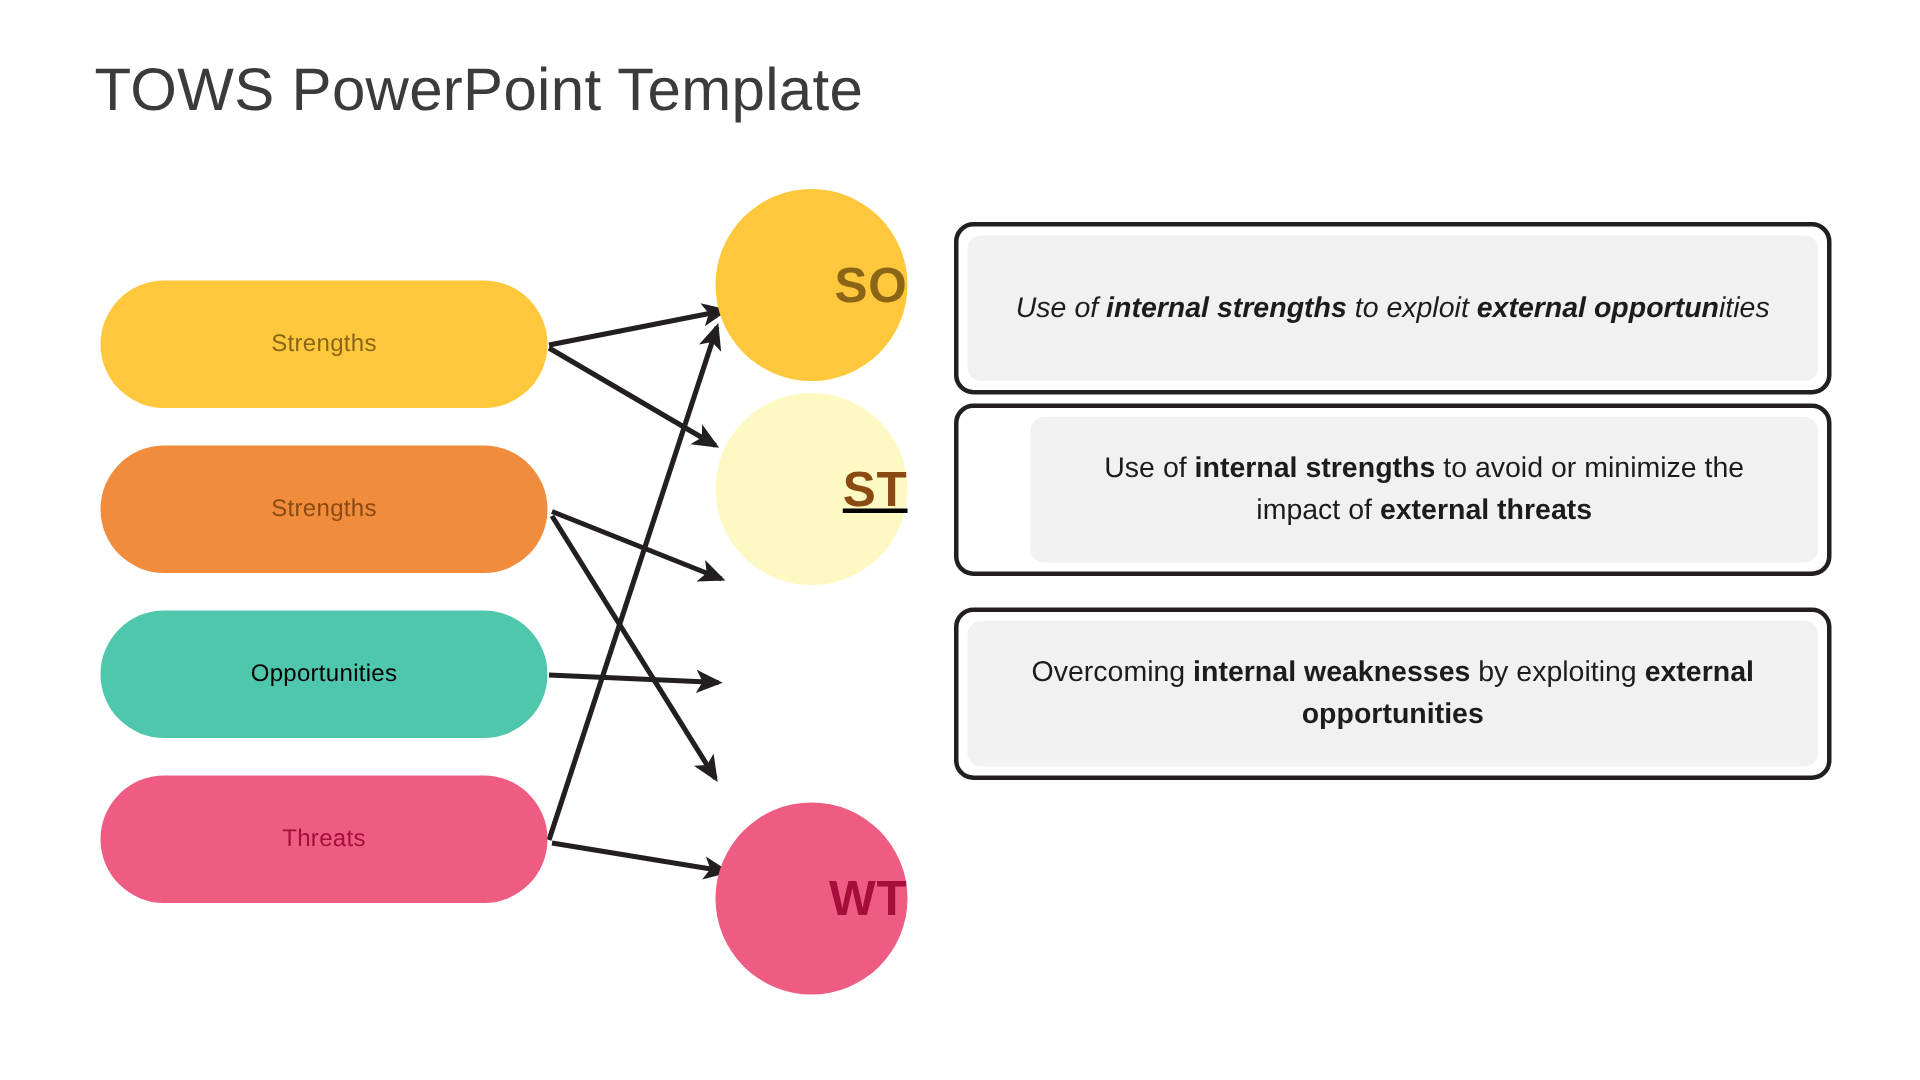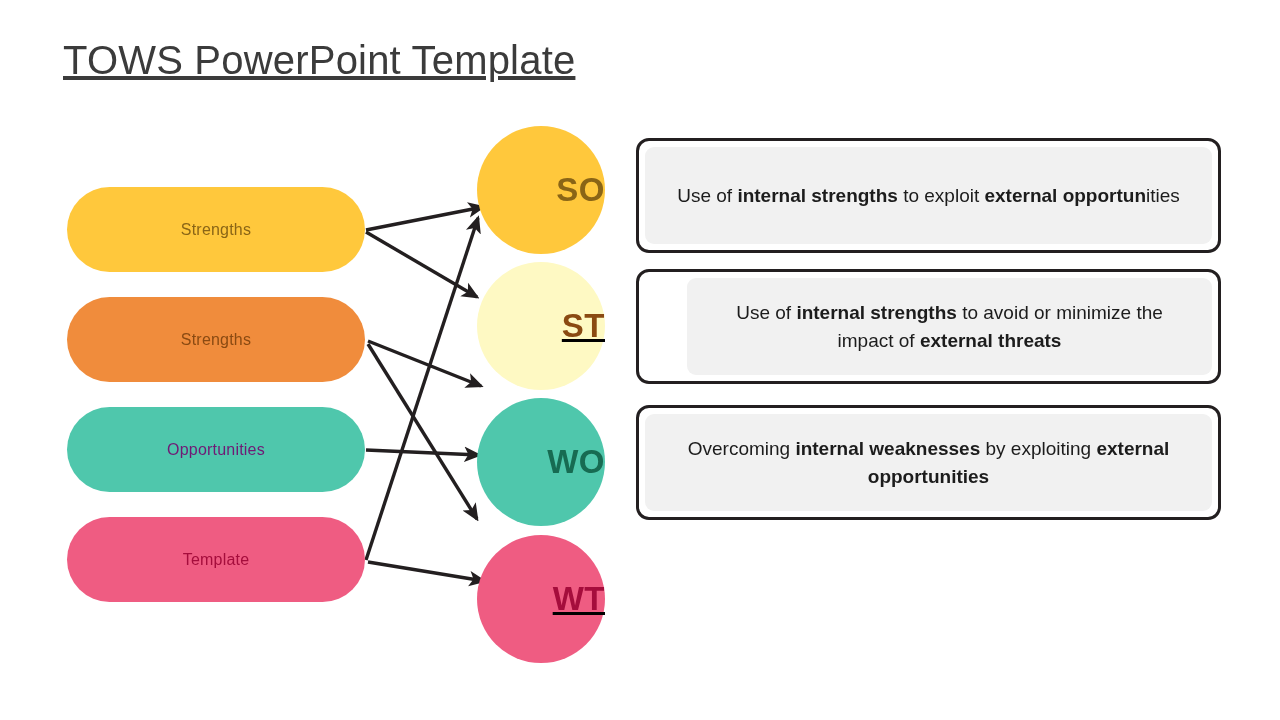--- a/index.html
+++ b/index.html
@@ -25,21 +25,20 @@
   
   #page-title {
     position: absolute;
     left: 63px;
     top: 38px;
     font-size: 40px;
     font-weight: 400;
     color: #3b3b3b;
     letter-spacing: 0.2px;
     white-space: nowrap;
-    text-decoration: underline;
   }
 
   
   .pill {
     position: absolute;
     left: 67px;
     width: 298px;
     height: 85px;
     border-radius: 42.5px;
     display: flex;
@@ -110,21 +109,21 @@
     padding: 0 26px;
   }
   .desc-text {
     font-size: 19px;
     line-height: 28px;
     color: #1c1c1c;
     text-align: center;
     font-weight: 400;
   }
   .desc-text b { font-weight: bold; }
-  #desc-0 { top: 138px; }
+  #desc-0 { top: 148px; font-style: italic; }
   #desc-1 { top: 269px; padding-left: 48px; }
   #desc-2 { top: 405px; }
   #desc-3 { top: 541px; }
 </style>
 </head>
 <body style="background: rgb(255, 255, 255);">
 
 <div id="slide">
 
   <div id="page-title" style="color: rgb(59, 59, 59);">TOWS PowerPoint Template</div>
@@ -146,36 +145,33 @@
       </g>
   </svg>
 
   <div class="pill" id="pill-0" style="background: rgb(255, 200, 60);">
     <span class="pill-label" style="color: rgb(138, 101, 22);">Strengths</span>
   </div>
   <div class="pill" id="pill-1" style="background: rgb(240, 140, 60);">
     <span class="pill-label" style="color: rgb(138, 74, 18);">Strengths</span>
   </div>
   <div class="pill" id="pill-2" style="background: rgb(79, 199, 172);">
-    <span class="pill-label" style="color: #701a75;">Opportunities</span>
+    <span class="pill-label" style="color: #000000;">Opportunities</span>
   </div>
   <div class="pill" id="pill-3" style="background: rgb(239, 92, 130);">
-    <span class="pill-label" style="color: rgb(165, 13, 60);">Template</span>
+    <span class="pill-label" style="color: rgb(165, 13, 60);">Threats</span>
   </div>
 
   <div class="circle" id="circle-0" style="background: rgb(255, 200, 60);">
     <span class="circle-label" style="color: rgb(138, 101, 22);">SO</span>
   </div>
   <div class="circle" id="circle-1" style="background: #fef9c3; text-decoration: underline;">
     <span class="circle-label" style="color: rgb(138, 74, 18);">ST</span>
   </div>
-  <div class="circle" id="circle-2" style="background: rgb(79, 199, 172);">
-    <span class="circle-label" style="color: rgb(23, 107, 82);">WO</span>
-  </div>
-  <div class="circle" id="circle-3" style="background: rgb(239, 92, 130); text-decoration: underline;">
+  <div class="circle" id="circle-3" style="background: rgb(239, 92, 130);">
     <span class="circle-label" style="color: rgb(165, 13, 60);">WT</span>
   </div>
 
   <div class="desc-box" id="desc-0">
     <div class="desc-inner">
       <div class="desc-text"><span>Use of </span><b>internal strengths</b><span> to exploit </span><b>external opportun</b><span>ities</span></div>
     </div>
   </div>
   <div class="desc-box" id="desc-1">
     <div class="desc-inner">

